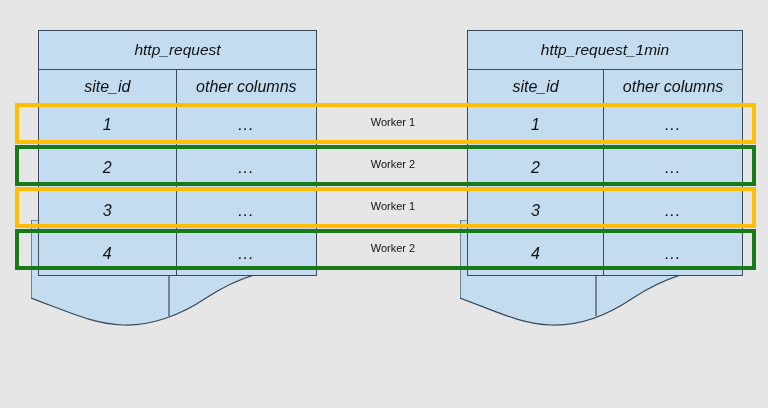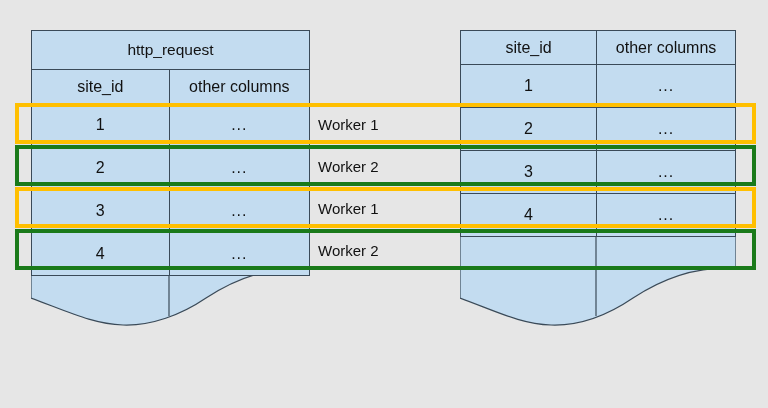--- a/index.html
+++ b/index.html
@@ -25,26 +25,27 @@
   .table-block {
     position: absolute;
     top: 30px;
     height: 268px;
   }
   .table-block.left  { left: 31px;  width: 279px; }
   .table-block.right { left: 460px; width: 276px; }
 
   .tbl {
     position: absolute;
-    left: 0; top: 0;
+    left: 7px; top: 0;
     width: 100%;
     border-collapse: collapse;
     table-layout: fixed;
     background: #c3dcf0;
     z-index: 2;
+    font-style: italic;
   }
   .tbl td {
     border: 1px solid #3a4a58;
     background: #c3dcf0;
     text-align: center;
     vertical-align: middle;
     color: #111;
     font-size: 15px;
     height: 34px;
     padding: 0;
@@ -77,22 +78,22 @@
     height: 112px;
     z-index: 1;
   }
   .torn svg { display: block; width: 100%; height: 100%; }
 
   
   .worker-label {
     position: absolute;
     left: 318px;
     width: 150px;
-    text-align: left;
-    font-size: 15px;
+    text-align: center;
+    font-size: 11px;
     color: #111;
     z-index: 5;
   }
 
   
   .band {
     position: absolute;
     left: 15px;
     width: 741px;
     height: 41px;
@@ -157,20 +158,23 @@
       </svg>
     </div>
 
     <table class="tbl">
       <colgroup>
           <col class="col-id">
           <col class="col-rest">
         </colgroup>
       <tbody>
         <tr>
+          <td class="title-cell" colspan="2">http_request_1min</td>
+        </tr>
+        <tr>
           <td class="hdr-cell">site_id</td>
           <td class="hdr-cell">other columns</td>
         </tr>
         <tr>
           <td class="data-cell">1</td>
           <td class="data-cell dots">...</td>
         </tr>
         <tr>
           <td class="data-cell">2</td>
           <td class="data-cell dots">...</td>

